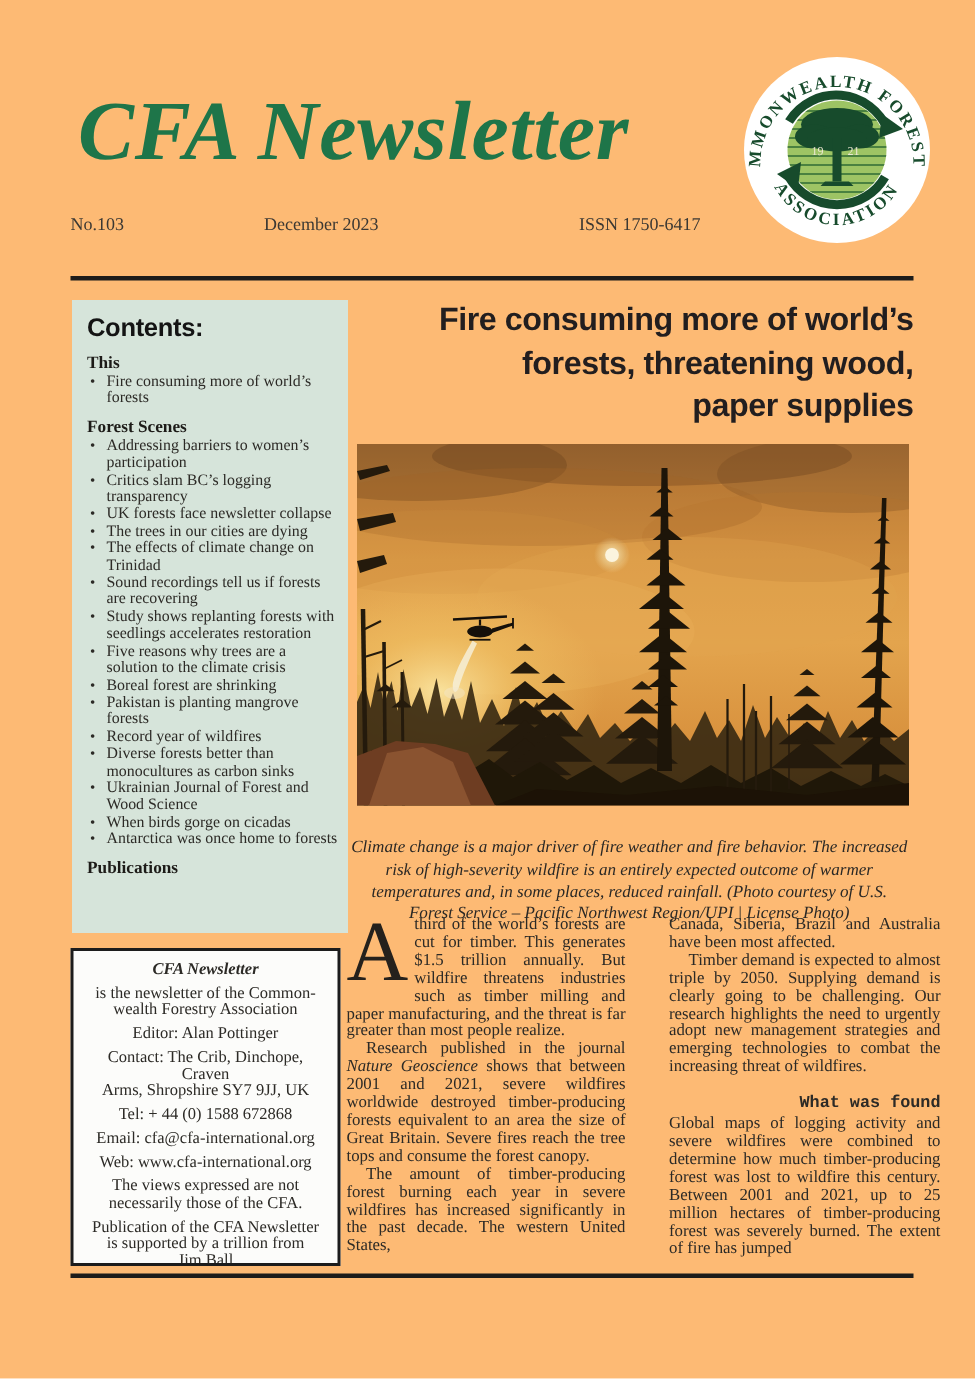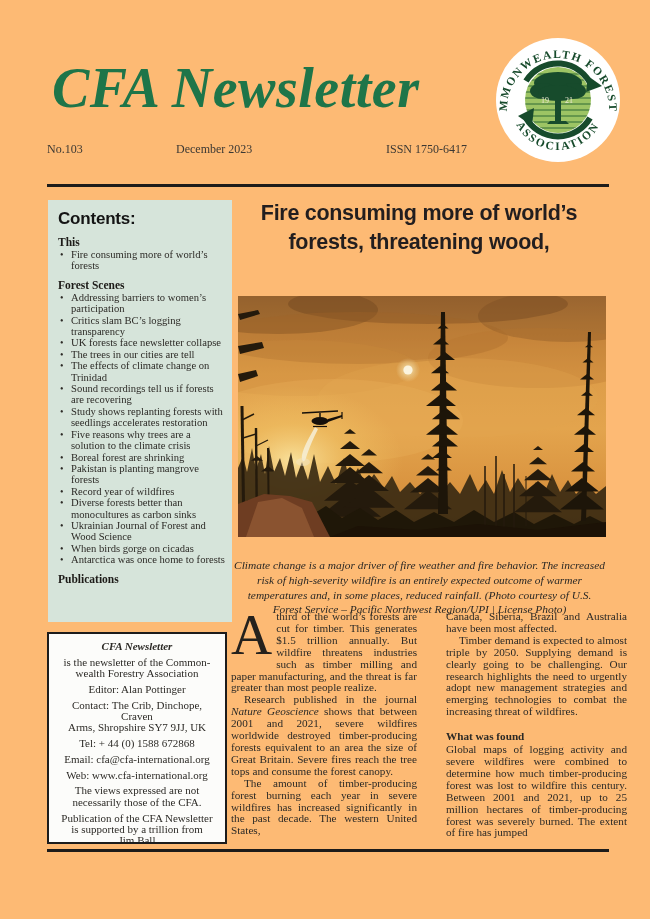--- a/index.html
+++ b/index.html
@@ -31,34 +31,34 @@
   
   .info-box{position:absolute;left:47px;top:632px;width:180px;height:212px;box-sizing:border-box;
         border:2px solid #1c1c1c;background:#fcfcfa;padding:7px 8px;text-align:center;overflow:hidden;}
   .info-box p{margin:0 0 4.5px 0;font-size:11px;line-height:11.3px;white-space:pre-line;color:#2c2a26;}
   .info-title{font-weight:bold;font-style:italic;}
 
   
   .headline{position:absolute;left:229px;top:199px;width:380px;text-align:center;
         font-family:"Liberation Sans",sans-serif;font-weight:bold;font-size:21.5px;line-height:28.5px;
         color:#221e1f;letter-spacing:-0.3px;}
-  .headline span{display:block;}
+  .headline span{display:block;text-align:right;}
   .photo{position:absolute;left:238px;top:296px;width:368px;height:241px;}
   .caption{position:absolute;left:232px;top:558px;width:375px;text-align:center;font-style:italic;
         font-size:11.4px;line-height:14.8px;color:#2a2825;}
 
   .bodycol{position:absolute;top:611px;text-align:justify;font-size:11.2px;line-height:11.9px;color:#2c2a26;}
   .col-left{left:231px;width:186px;}
   .col-right{left:427px;width:181px;margin-left:19px;}
   .bodycol p{margin:0;}
   .indent{text-indent:13px;}
   .dropcap{float:left;font-size:57px;line-height:46px;height:47px;padding-top:1px;margin:0 4px 0 0;
         color:#25211c;font-family:"Liberation Serif",serif;}
   .journal-italic{font-style:italic;}
-  .subhead{font-weight:bold;margin:13px 0 1px 0 !important;text-align:left;}
+  .subhead{font-weight:bold;margin:13px 0 1px 0 !important;text-align:right;font-family:Liberation Mono, monospace;}
 </style>
 </head>
 <body>
 
 <div class="page">
 
   <div class="masthead-title">CFA Newsletter</div>
 
   <svg class="logo" width="128" height="130" viewBox="0 0 128 130">
     <defs>
@@ -122,21 +122,21 @@
     <div class="contents-section-title">This</div>
     <ul class="contents-list">
       <li>Fire consuming more of world’s forests</li>
     </ul>
 
     <div class="contents-section-title">Forest Scenes</div>
     <ul class="contents-list">
       <li>Addressing barriers to women’s participation</li>
       <li>Critics slam BC’s logging transparency</li>
       <li>UK forests face newsletter collapse</li>
-      <li>The trees in our cities are tell</li>
+      <li>The trees in our cities are dying</li>
       <li>The effects of climate change on Trinidad</li>
       <li>Sound recordings tell us if forests are recovering</li>
       <li>Study shows replanting forests with seedlings accelerates restoration</li>
       <li>Five reasons why trees are a solution to the climate crisis</li>
       <li>Boreal forest are shrinking</li>
       <li>Pakistan is planting mangrove forests</li>
       <li>Record year of wildfires</li>
       <li>Diverse forests better than monocultures as carbon sinks</li>
       <li>Ukrainian Journal of Forest and Wood Science</li>
       <li>When birds gorge on cicadas</li>
@@ -160,20 +160,21 @@
     <p>The views expressed are not
 necessarily those of the CFA.</p>
     <p>Publication of the CFA Newsletter
 is supported by a trillion from
 Jim Ball</p>
   </div>
 
   <div class="headline">
     <span>Fire consuming more of world’s</span>
     <span>forests, threatening wood,</span>
+    <span>paper supplies</span>
   </div>
 
   <svg class="photo" width="368" height="241" viewBox="0 0 368 241" preserveAspectRatio="none">
     <defs>
       <linearGradient id="sky" x1="0" y1="0" x2="0" y2="1">
         <stop offset="0" stop-color="#b0763a"></stop>
         <stop offset="0.12" stop-color="#c8873d"></stop>
         <stop offset="0.32" stop-color="#dd9c48"></stop>
         <stop offset="0.55" stop-color="#e3a44d"></stop>
         <stop offset="0.8" stop-color="#d9933f"></stop>

